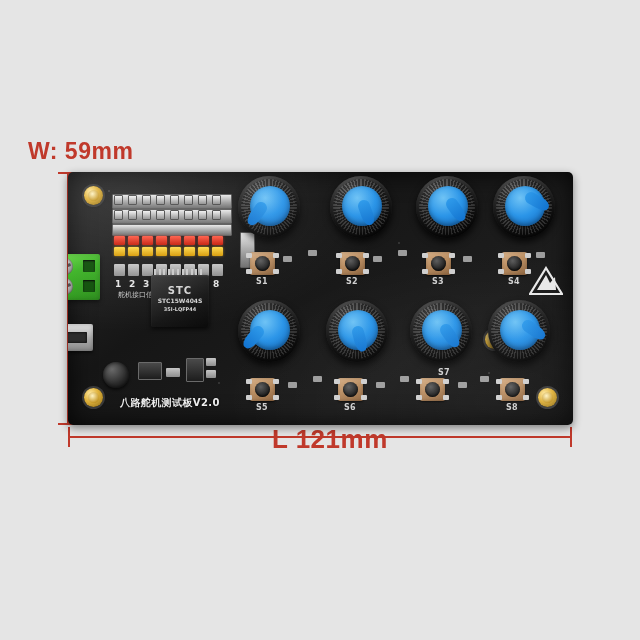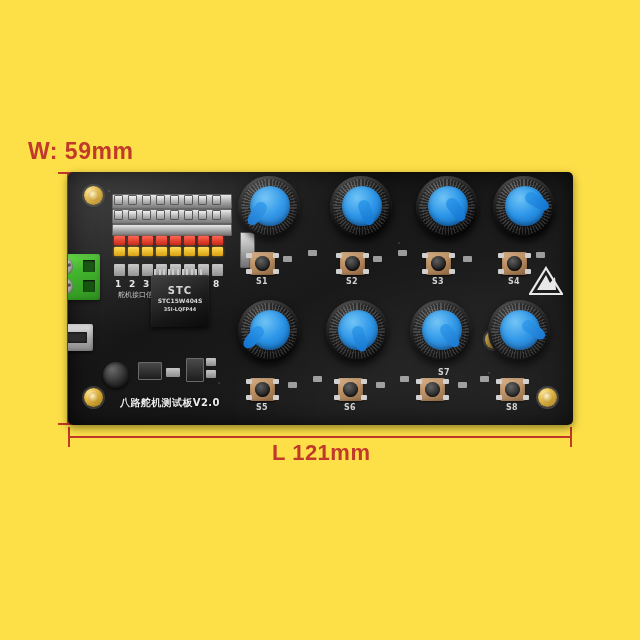--- a/index.html
+++ b/index.html
@@ -3,32 +3,32 @@
 <meta charset="utf-8">
 <style>
   html,body{margin:0;padding:0;}
   body{
     width:640px;height:640px;
     background:#ffffff;
     font-family:"Liberation Sans", sans-serif;
     overflow:hidden;
     position:relative;
   }
-  #stage{position:absolute;inset:0;background:#fde047;}
+  #stage{position:absolute;inset:0;background:#e5e5e5;}
 
   
   .dim-text{
     position:absolute;
     color:#c0392b;
     font-weight:bold;
     white-space:nowrap;
     letter-spacing:.5px;
   }
   #w-label{left:28px;top:138px;font-size:23px;}
-  #l-label{left:272px;top:440px;font-size:22px;}
+  #l-label{left:272px;top:424px;font-size:26px;}
 
   .dim-line-v{
     position:absolute;
     width:2px;background:#c0392b;
   }
   .dim-line-h{
     position:absolute;
     height:2px;background:#c0392b;
   }
   .cap-h{position:absolute;height:2px;background:#c0392b;}

